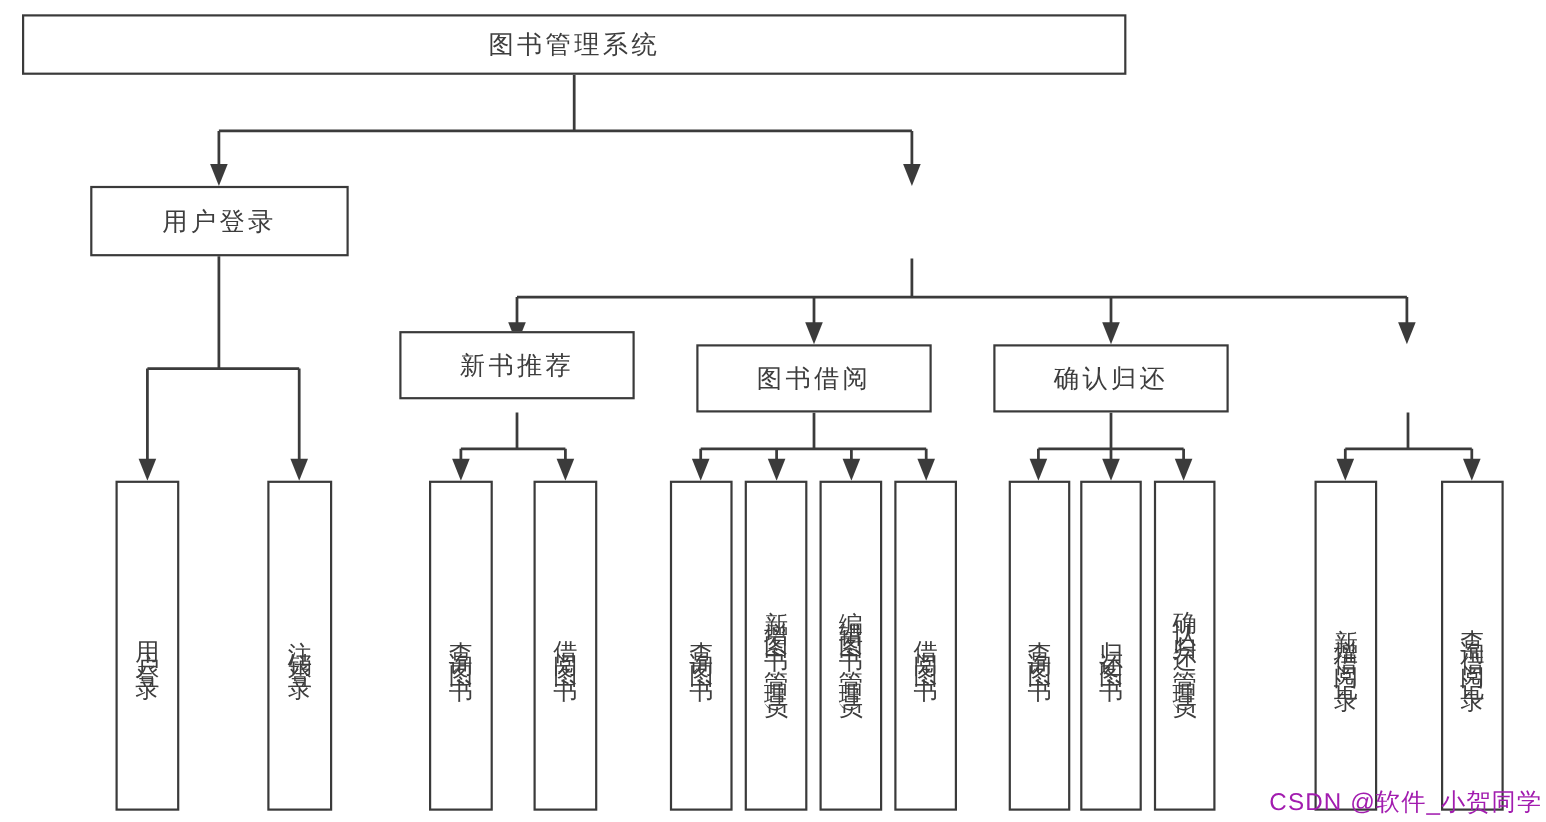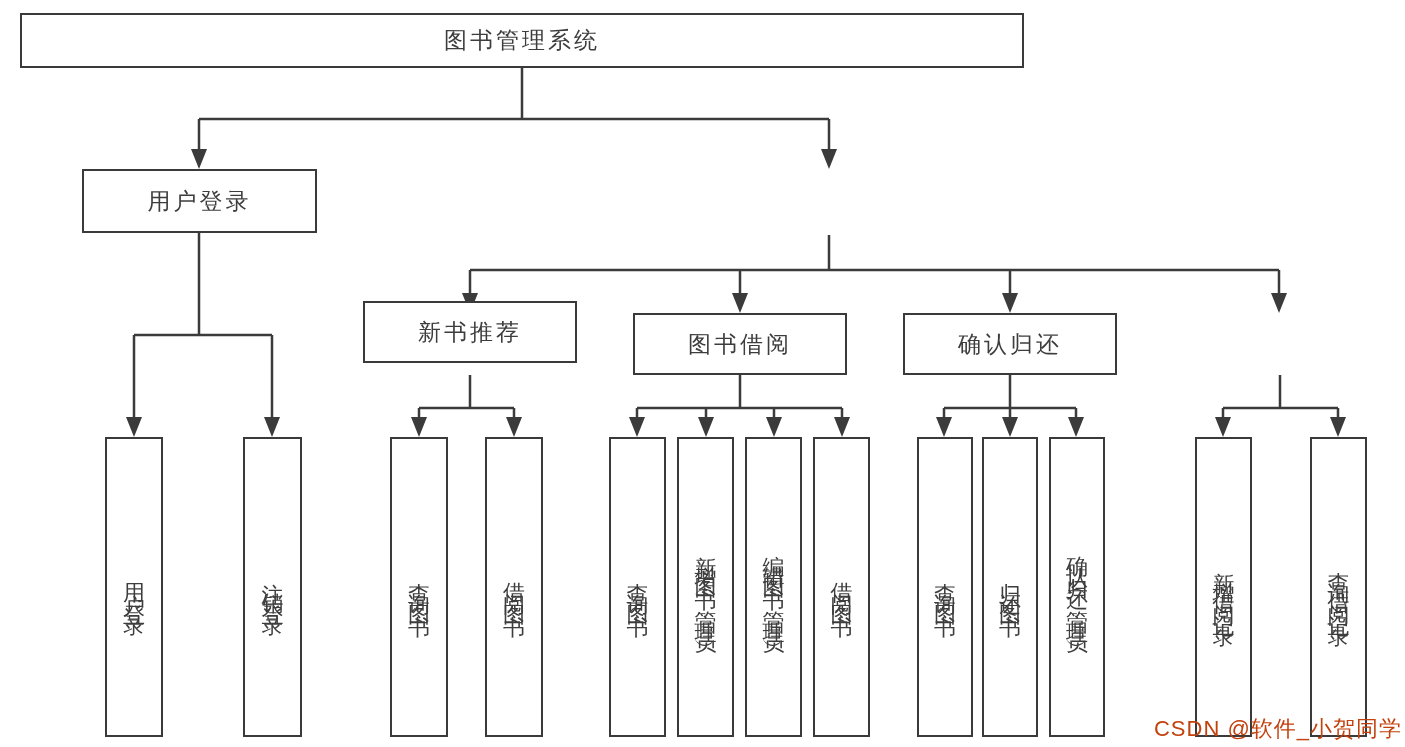--- a/index.html
+++ b/index.html
@@ -26,21 +26,21 @@
     font-size:22px;
     line-height:1;
     letter-spacing:11px;
     white-space:nowrap;
   }
   .watermark{
     position:absolute;
     right:3px;top:714px;
     font-size:22px;
     letter-spacing:1px;
-    color:#c2410c;
+    color:#a21caf;
     white-space:nowrap;
   }
 </style>
 </head>
 <body>
 
 <div class="canvas">
 
   <svg class="connectors" viewBox="0 0 1405 747" xmlns="http://www.w3.org/2000/svg">
     <g stroke="#3b3b3b" stroke-width="2.5" fill="none">

